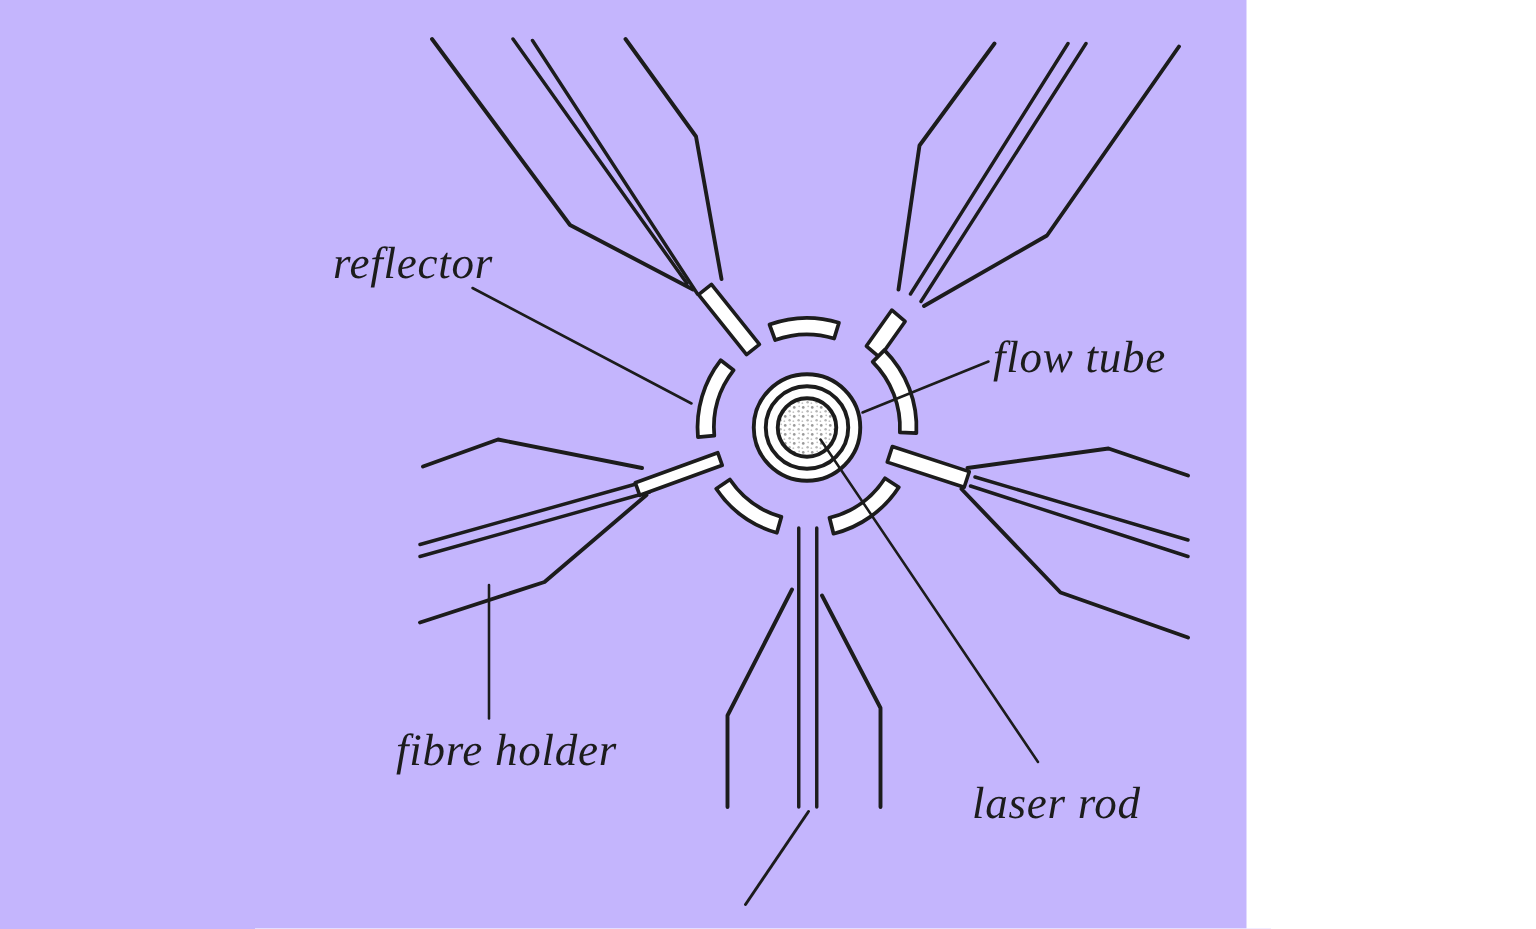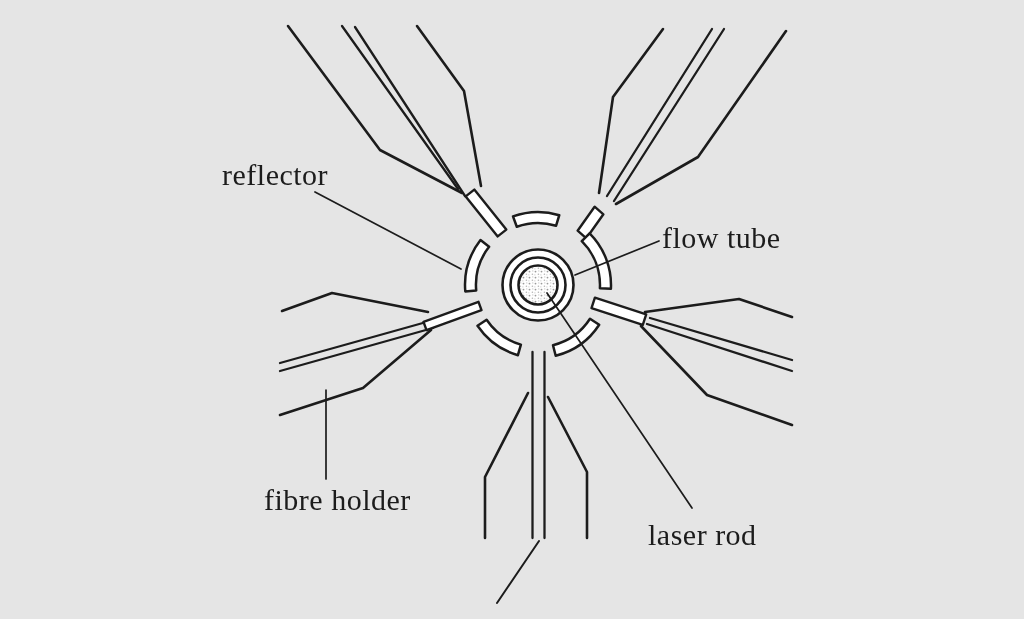--- a/index.html
+++ b/index.html
@@ -1,21 +1,22 @@
 <!DOCTYPE html>
 <html><head>
 <meta charset="utf-8">
 <style>
   html,body{margin:0;padding:0;background:#ffffff;}
   .canvas{
     position:relative;
-    width:1024px;height:619px;
-    background:#e5e5e5;
+    width:831px;height:619px;
+    background:#c4b5fd;
     overflow:hidden;
     font-family:"Liberation Serif", serif;
+    font-style:italic;
   }
   svg{position:absolute;inset:0;display:block;}
   .label{
     font-family:"Liberation Serif", serif;
     font-size:30px;
     fill:#1c1c1c;
     letter-spacing:0.5px;
   }
   .ink{stroke:#1c1c1c;}
 </style>

